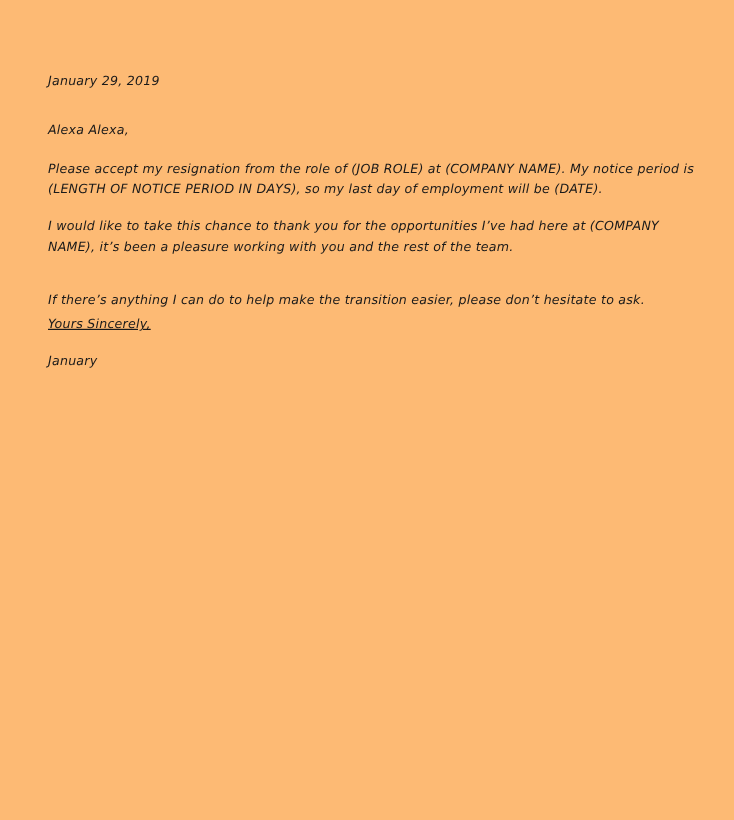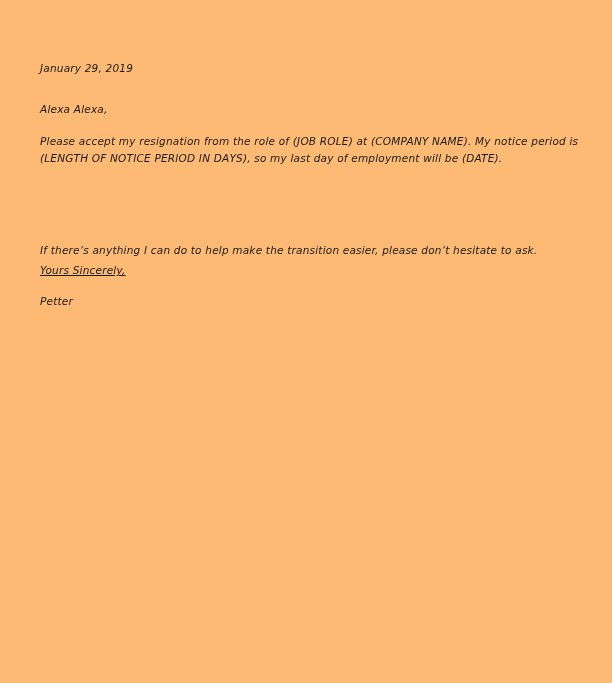--- a/index.html
+++ b/index.html
@@ -41,16 +41,17 @@
     .closing { top: 262px; text-decoration: underline; }
     .signature { top: 293px; }
   </style>
 </head>
 <body>
 
 <div class="page">
   <p class="line date">January 29, 2019</p>
   <p class="line salutation">Alexa Alexa,</p>
   <p class="line para1">Please accept my resignation from the role of (JOB ROLE) at (COMPANY NAME). My notice period is (LENGTH OF NOTICE PERIOD IN DAYS), so my last day of employment will be (DATE).</p>
+  <p class="line para2">I would like to take this chance to thank you for the opportunities I’ve had here at (COMPANY NAME), it’s been a pleasure working with you and the rest of the team.</p>
   <p class="line para3">If there’s anything I can do to help make the transition easier, please don’t hesitate to ask.</p>
   <p class="line closing">Yours Sincerely,</p>
-  <p class="line signature">Petter</p>
+  <p class="line signature">January</p>
 </div>
 
 </body></html>

